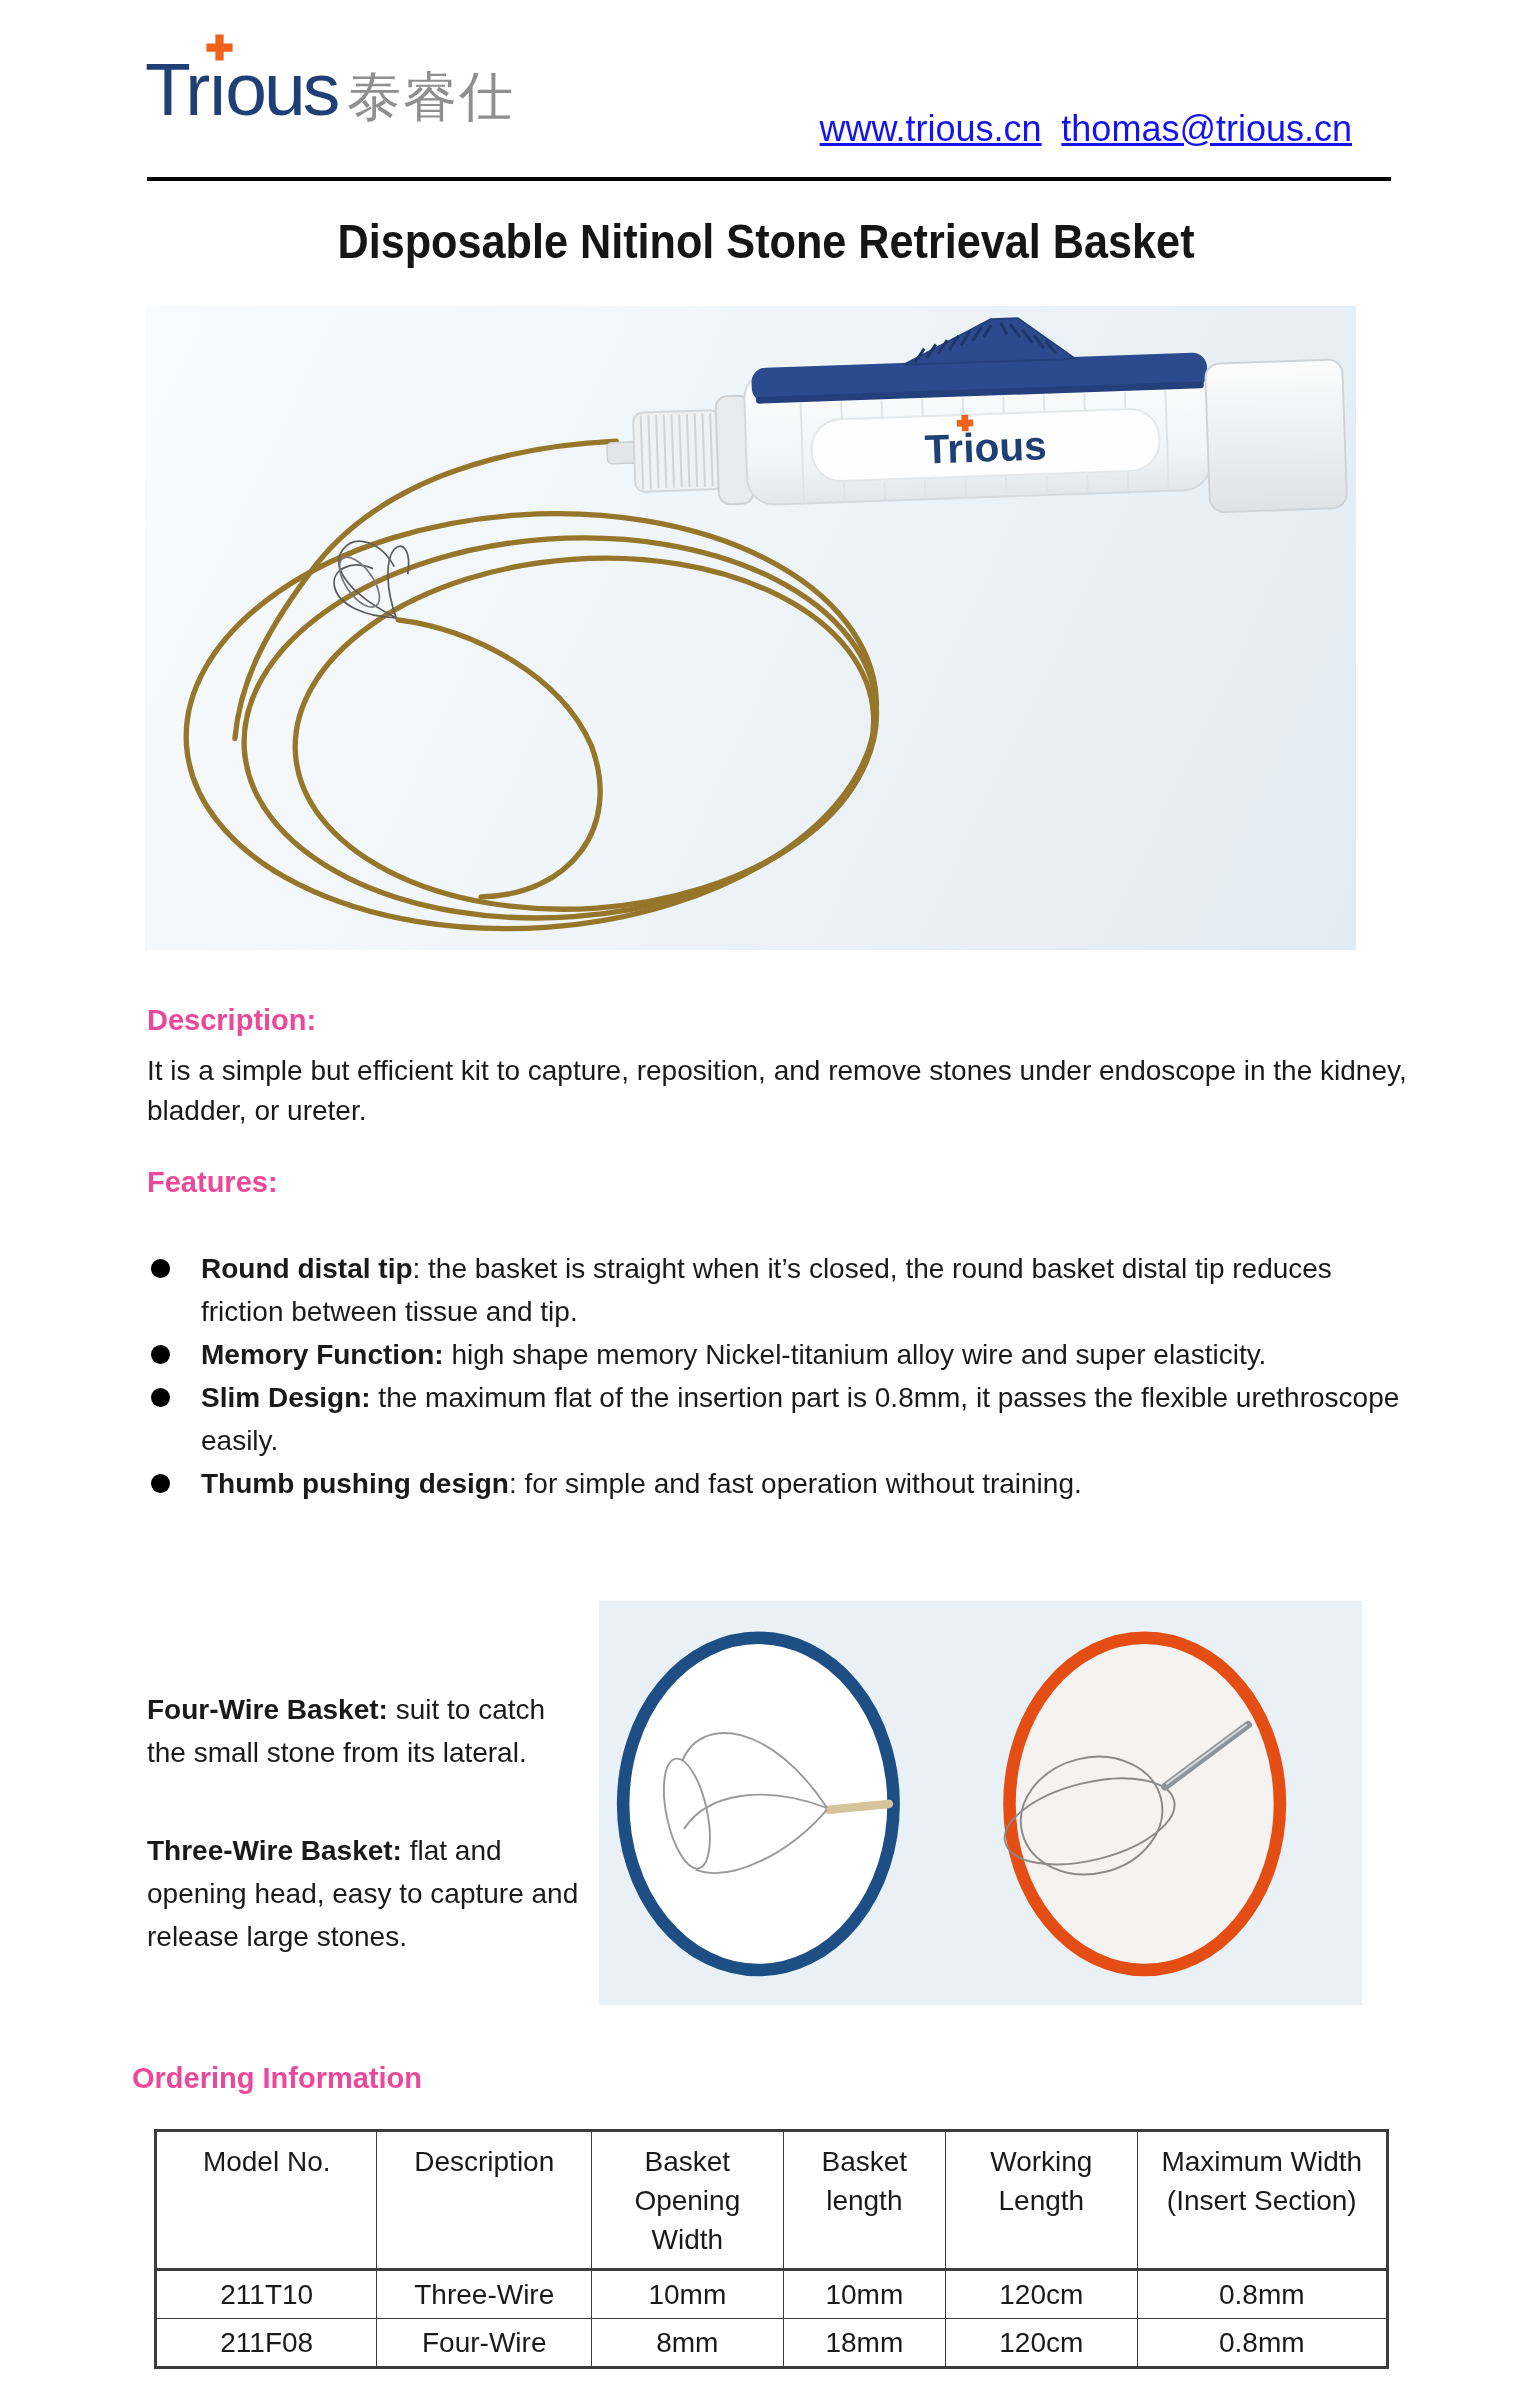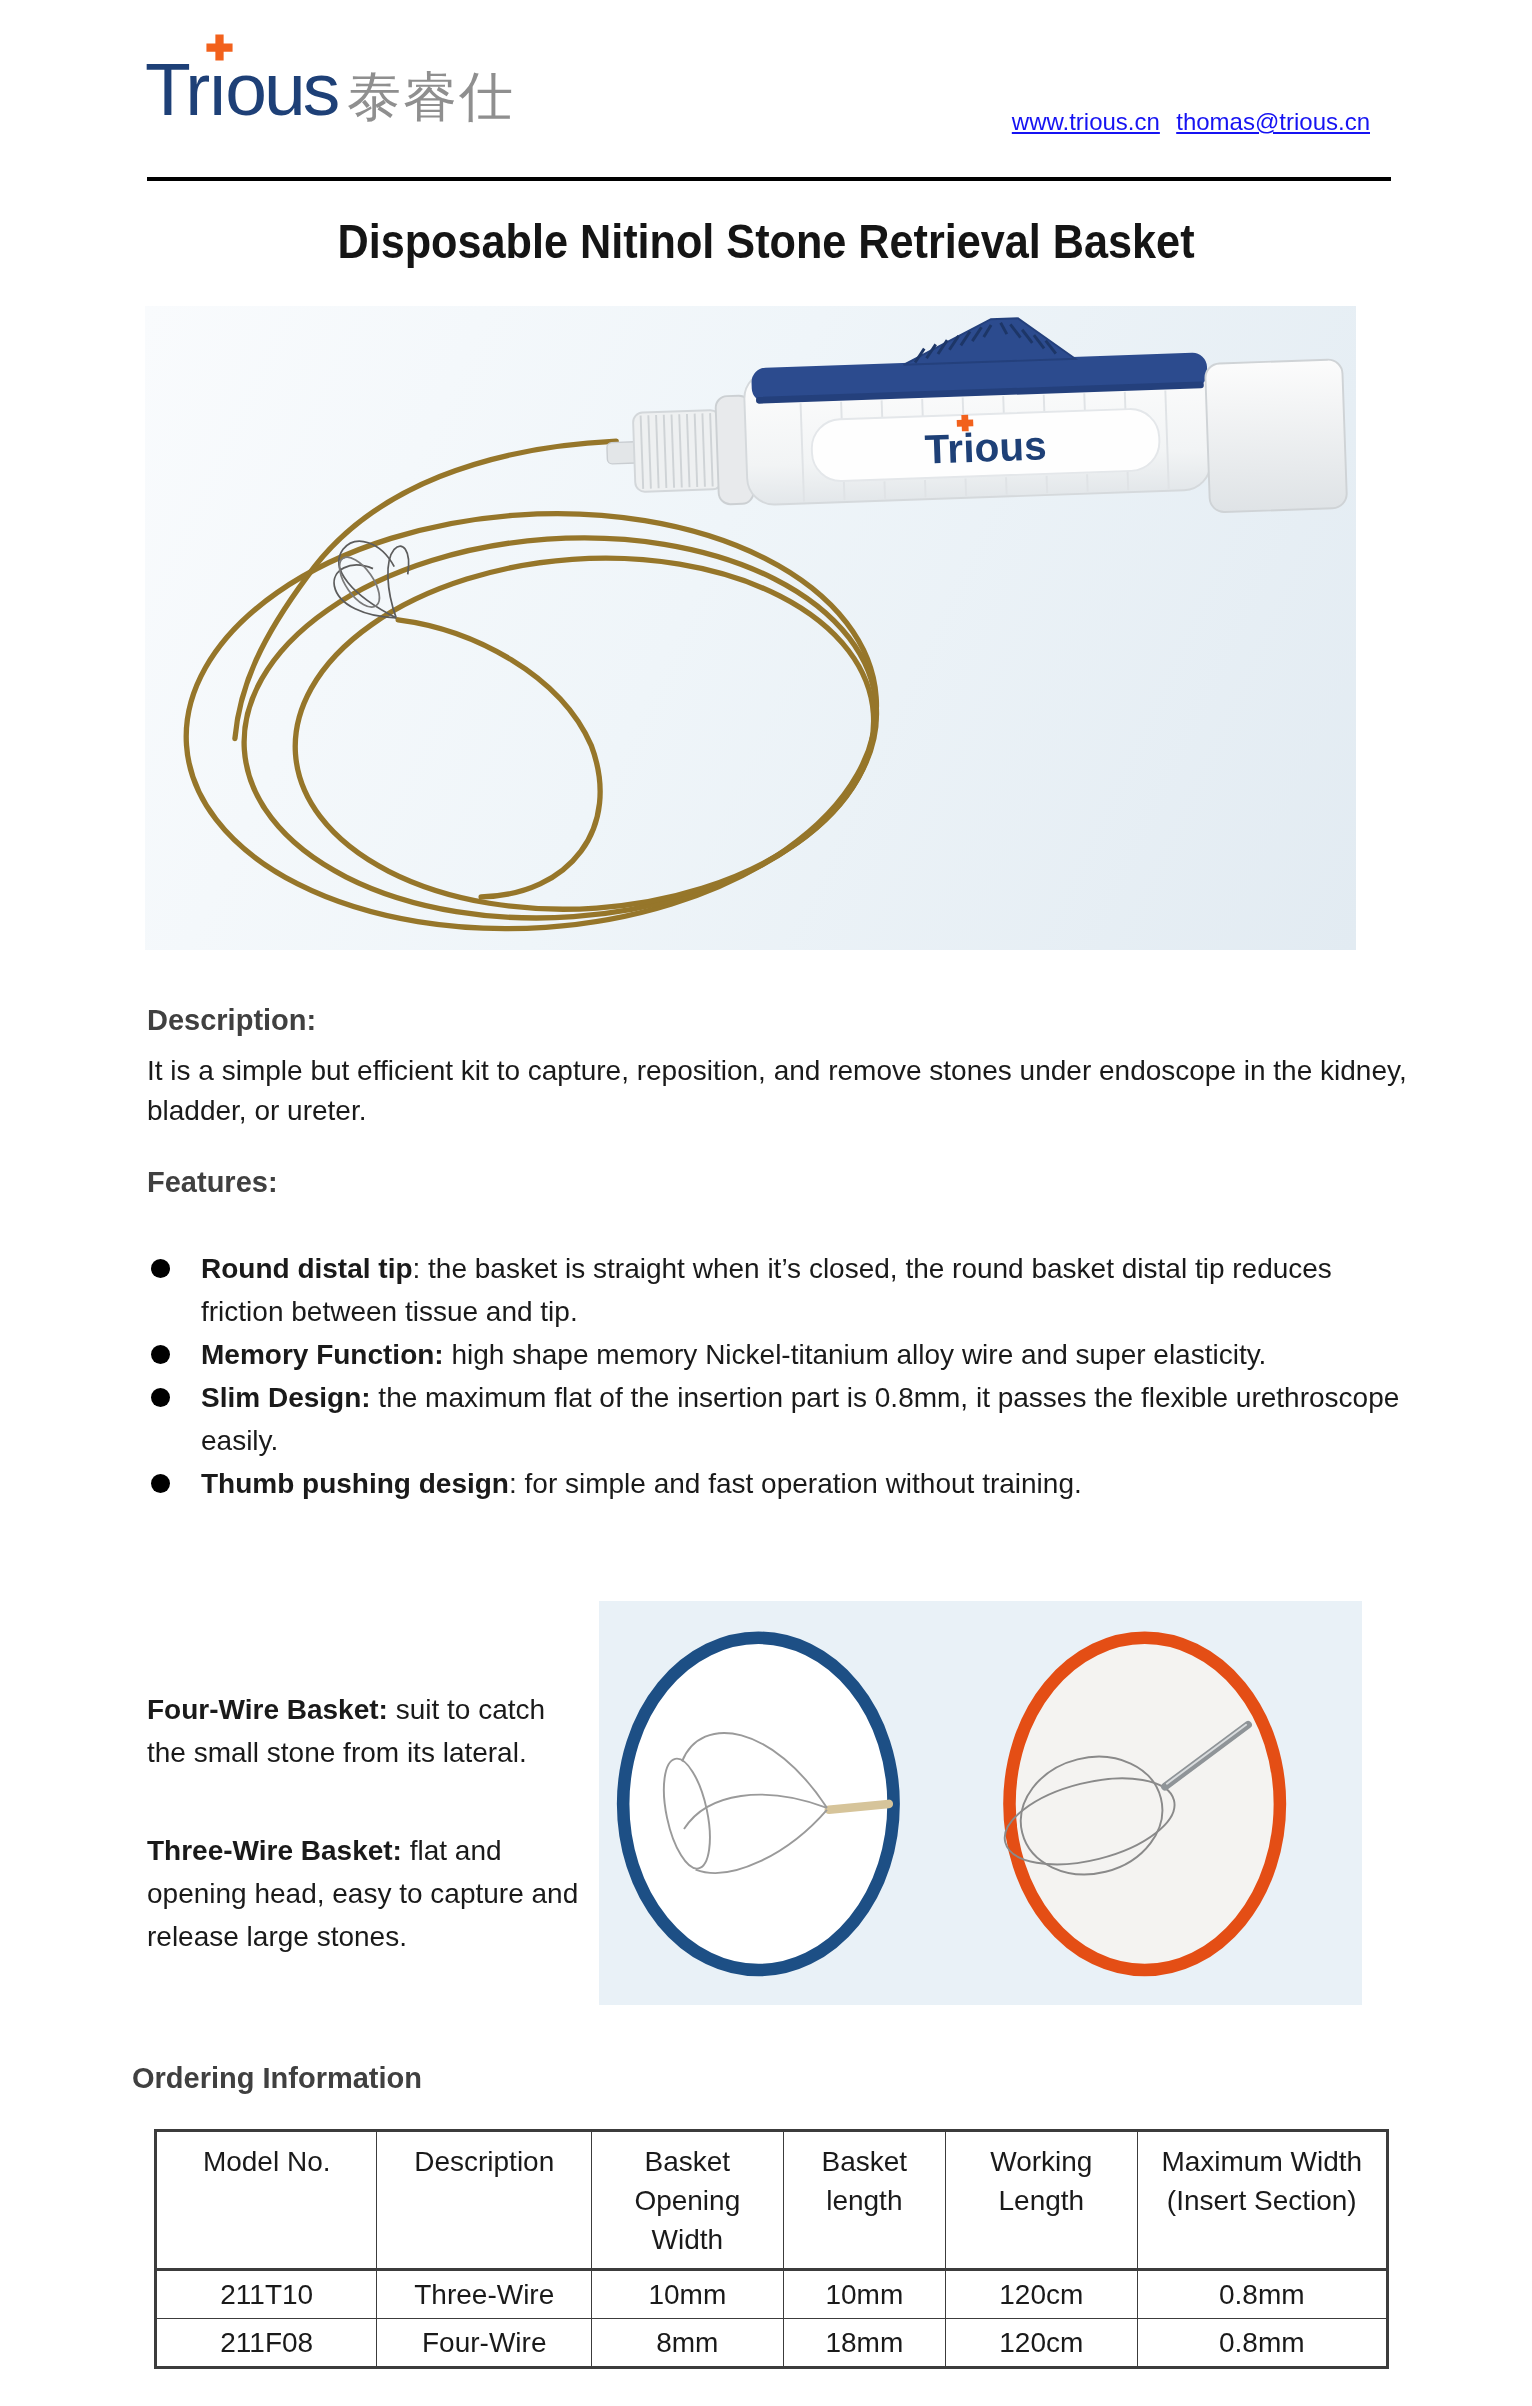--- a/index.html
+++ b/index.html
@@ -6,32 +6,32 @@
   .page{
     position:relative;width:1532px;height:2406px;background:#ffffff;overflow:hidden;
     font-family:"Liberation Sans",sans-serif;color:#1a1a1a;
   }
   
   .logo{position:absolute;left:145px;top:46px;display:flex;align-items:baseline;white-space:nowrap;}
   .logo .word{font-size:75px;font-weight:normal;color:#1e4077;letter-spacing:-2.9px;}
   .logo .iwrap{position:relative;display:inline-block;}
   .logo .plus{position:absolute;left:-3.9px;top:-15.4px;width:33px;height:33px;}
   .logo .cn{font-size:54px;color:#8f8f8f;margin-left:9.7px;letter-spacing:1.9px;}
-  .links{position:absolute;top:108px;right:162px;font-size:24px;white-space:nowrap;}
+  .links{position:absolute;top:108px;right:180px;font-size:36px;white-space:nowrap;}
   .links a{color:#1613f2;text-decoration:underline;margin-left:9.7px;}
   .hrule{position:absolute;left:147px;top:177px;width:1244px;height:3.9px;background:#000000;}
   
   .title{position:absolute;left:0;top:214px;width:1532px;text-align:center;
     font-size:48px;font-weight:bold;color:#151515;transform:scaleX(0.9);}
   
   .hero{position:absolute;left:145px;top:306px;width:1211px;height:644px;
     background:linear-gradient(115deg,#f9fbfd 0%,#eff5f9 45%,#e2ebf2 100%);}
   .hero svg{display:block;}
   
-  .sec-head{font-size:29px;font-weight:bold;color:#404040;}
+  .sec-head{font-size:29px;font-weight:bold;color:#ec4899;}
   .description{position:absolute;left:147px;top:1004px;width:1265px;}
   .description p{margin:13.5px 0 0 0;font-size:28px;line-height:40px;}
   .features{position:absolute;left:147px;top:1166px;width:1274px;}
   .features ul{list-style:none;margin:48px 0 0 0;padding:0;}
   .features li{position:relative;padding-left:54px;font-size:28px;line-height:43px;margin:0;}
   .features li .bullet{position:absolute;left:3.9px;top:11.6px;width:19.3px;height:19.3px;border-radius:50%;background:#000;}
   
   .basket-text{position:absolute;left:147px;top:1688px;width:434px;font-size:28px;line-height:43px;}
   .basket-text p{margin:0;}
   .basket-text p + p{margin-top:55px;}

